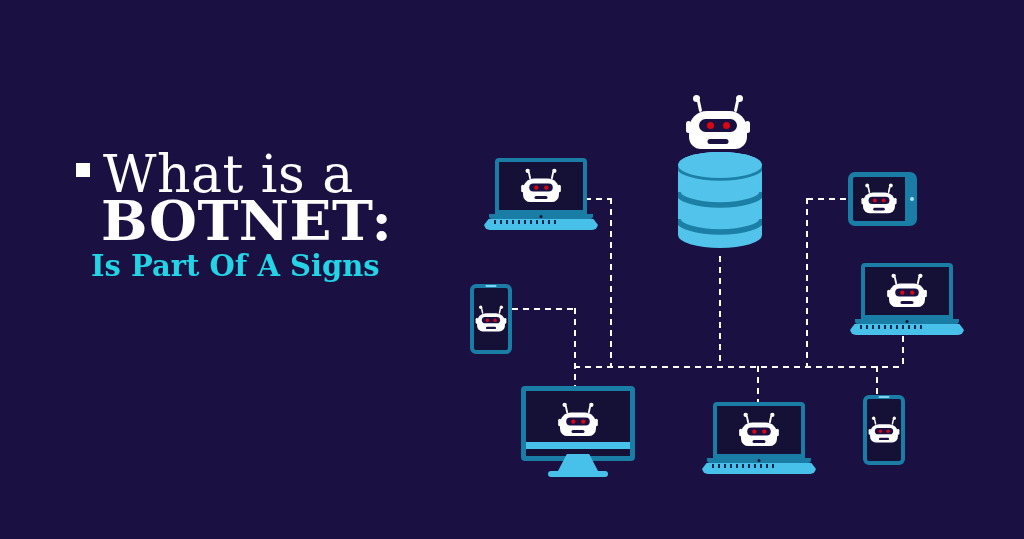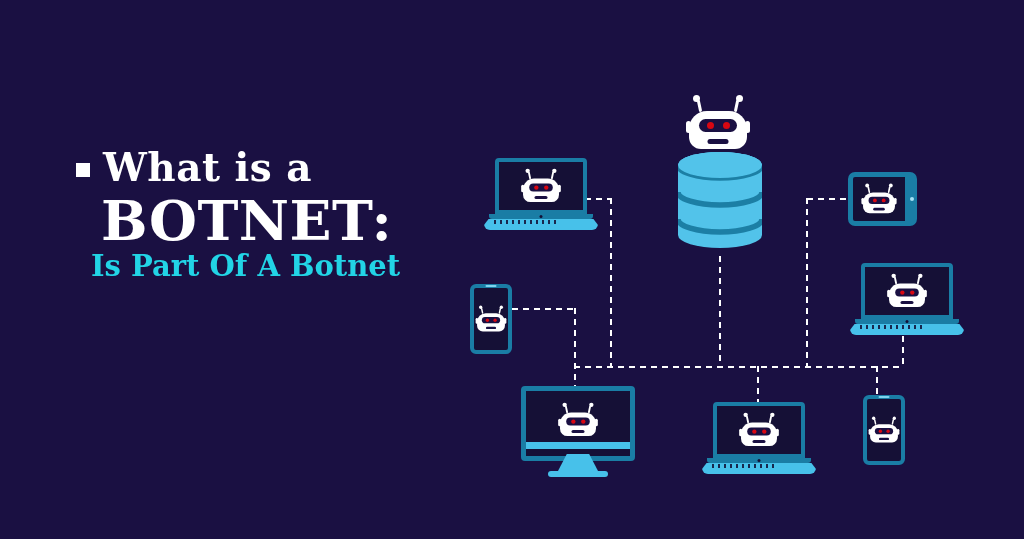--- a/index.html
+++ b/index.html
@@ -4,21 +4,21 @@
 <style>
   html,body{margin:0;padding:0;}
   body{font-family:"DejaVu Serif","Liberation Serif",serif;}
   #canvas{
     position:relative;width:1024px;height:539px;overflow:hidden;
     background:var(--c-bg,#1a1042);
   }
 
   
   .bullet{position:absolute;left:76px;top:163px;width:14px;height:14px;background:var(--c-headline,#fff);}
-  .h-line1{position:absolute;left:103px;top:144px;font-size:39px;font-weight:bold;color:var(--c-headline,#fff);letter-spacing:.5px;white-space:nowrap;}
+  .h-line1{position:absolute;left:103px;top:144px;font-size:52px;font-weight:normal;color:var(--c-headline,#fff);letter-spacing:.5px;white-space:nowrap;}
   .h-line2{position:absolute;left:101px;top:188px;font-size:55px;font-weight:bold;color:var(--c-headline,#fff);letter-spacing:.5px;white-space:nowrap;}
   .sub{position:absolute;left:91px;top:250px;font-size:29px;font-weight:bold;line-height:1.11;color:var(--c-subtitle,#22d4e6);white-space:nowrap;}
 
   
   .dash-h{position:absolute;height:2px;background:repeating-linear-gradient(90deg,var(--c-connector,#fff) 0 6px,transparent 6px 11px);}
   .dash-v{position:absolute;width:2px;background:repeating-linear-gradient(180deg,var(--c-connector,#fff) 0 6px,transparent 6px 11px);}
 
   
   .robot{position:relative;width:60px;height:52px;flex:0 0 auto;transform:scale(var(--s,1));transform-origin:center;}
   .robot .ant{position:absolute;top:3px;width:3px;height:12px;background:var(--c-robot,#fff);border-radius:2px;}
@@ -82,21 +82,21 @@
 </style>
 </head>
 <body>
 
 <div id="canvas">
 
   <div class="bullet"></div>
   <div class="h-line1">What is a</div>
   <div class="h-line2">BOTNET:</div>
   <div class="sub">
-    <div>Is Part Of A Botnet</div>
+    <div>Is Part Of A Signs</div>
   </div>
 
   <div class="dash-h" id="ln-tl-h"></div>
   <div class="dash-v" id="ln-tl-v"></div>
   <div class="dash-h" id="ln-ph-h"></div>
   <div class="dash-v" id="ln-ph-v"></div>
   <div class="dash-v" id="ln-db-v"></div>
   <div class="dash-h" id="ln-bus"></div>
   <div class="dash-v" id="ln-lc-v"></div>
   <div class="dash-h" id="ln-tb-h"></div>

